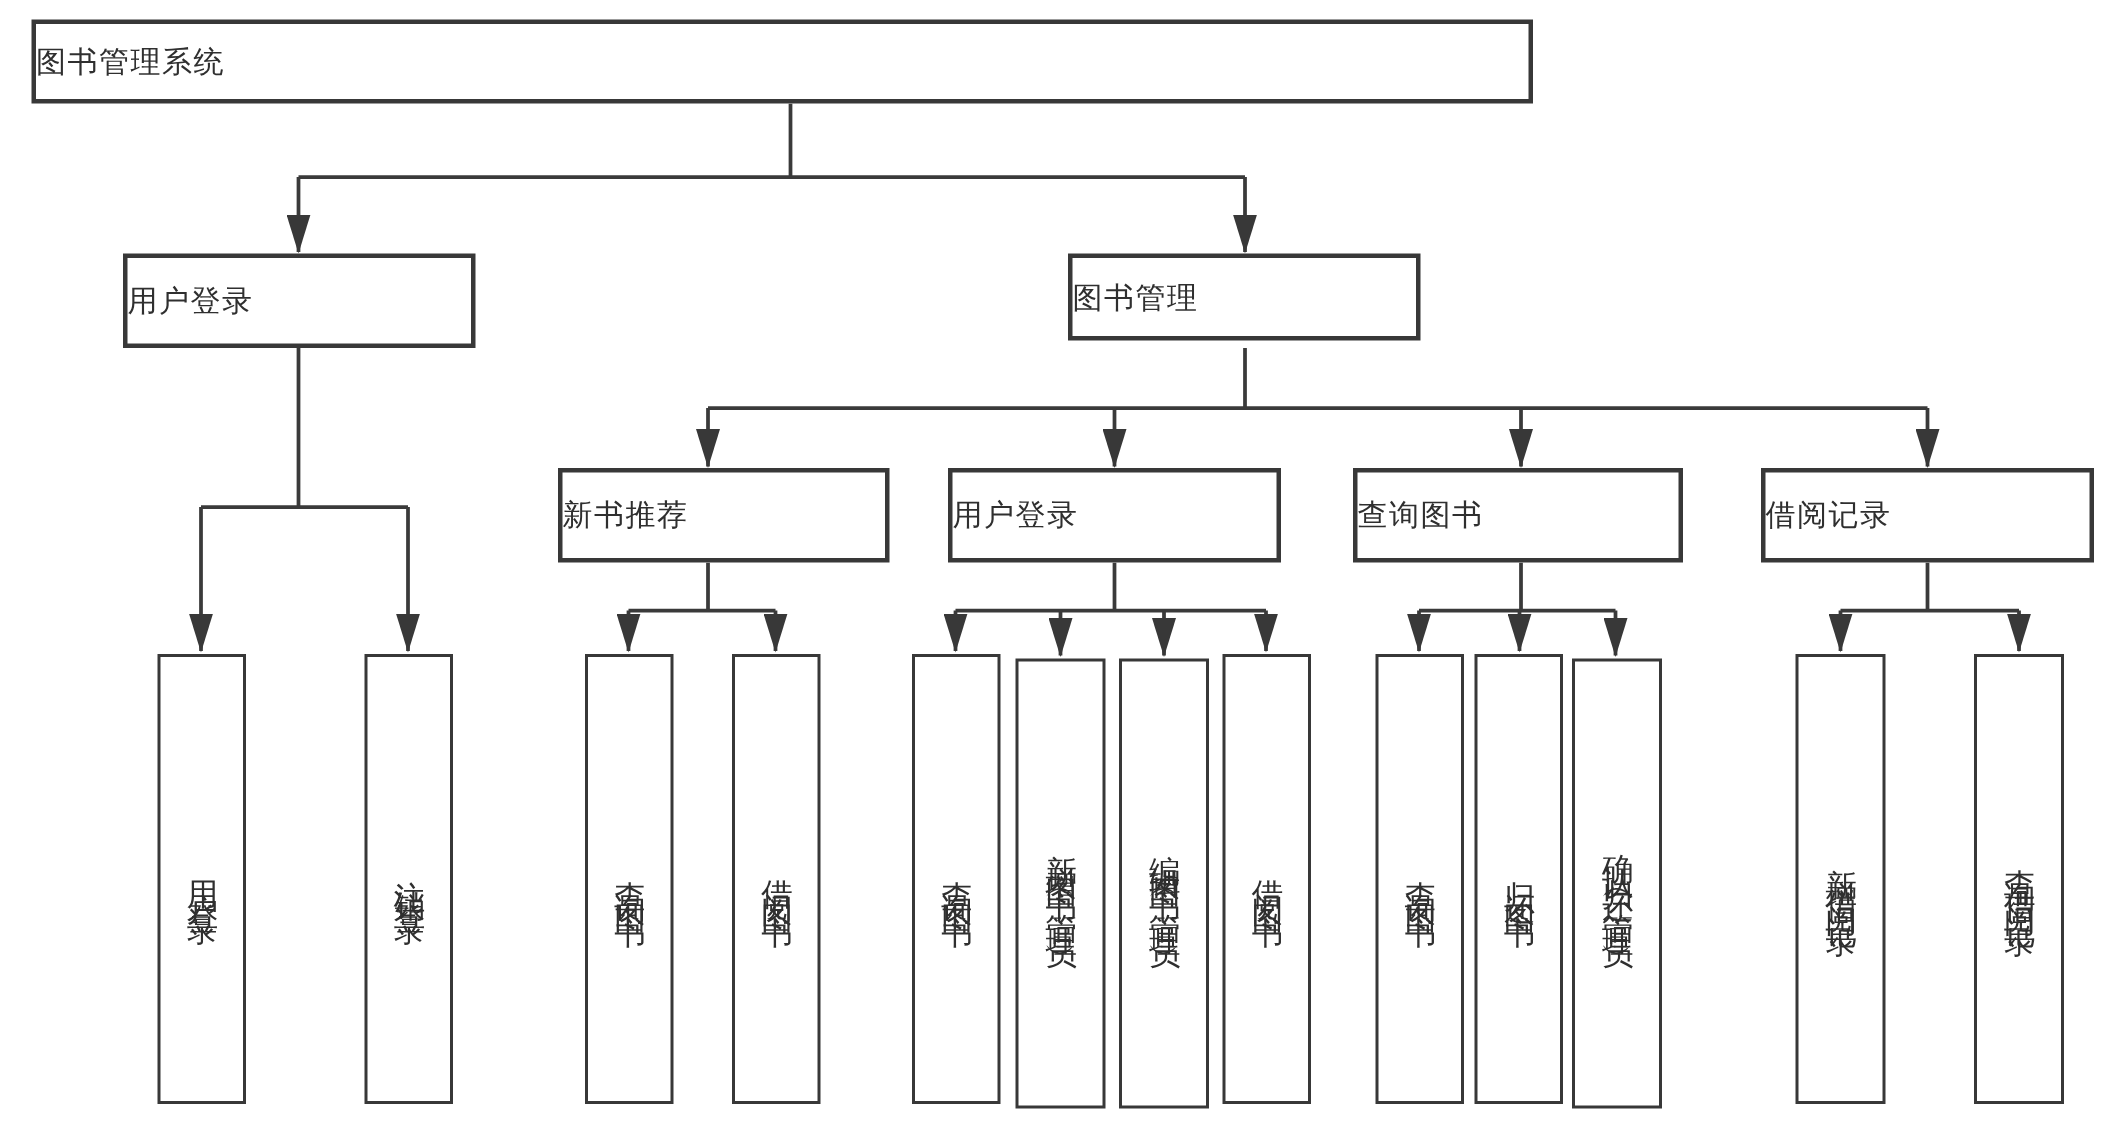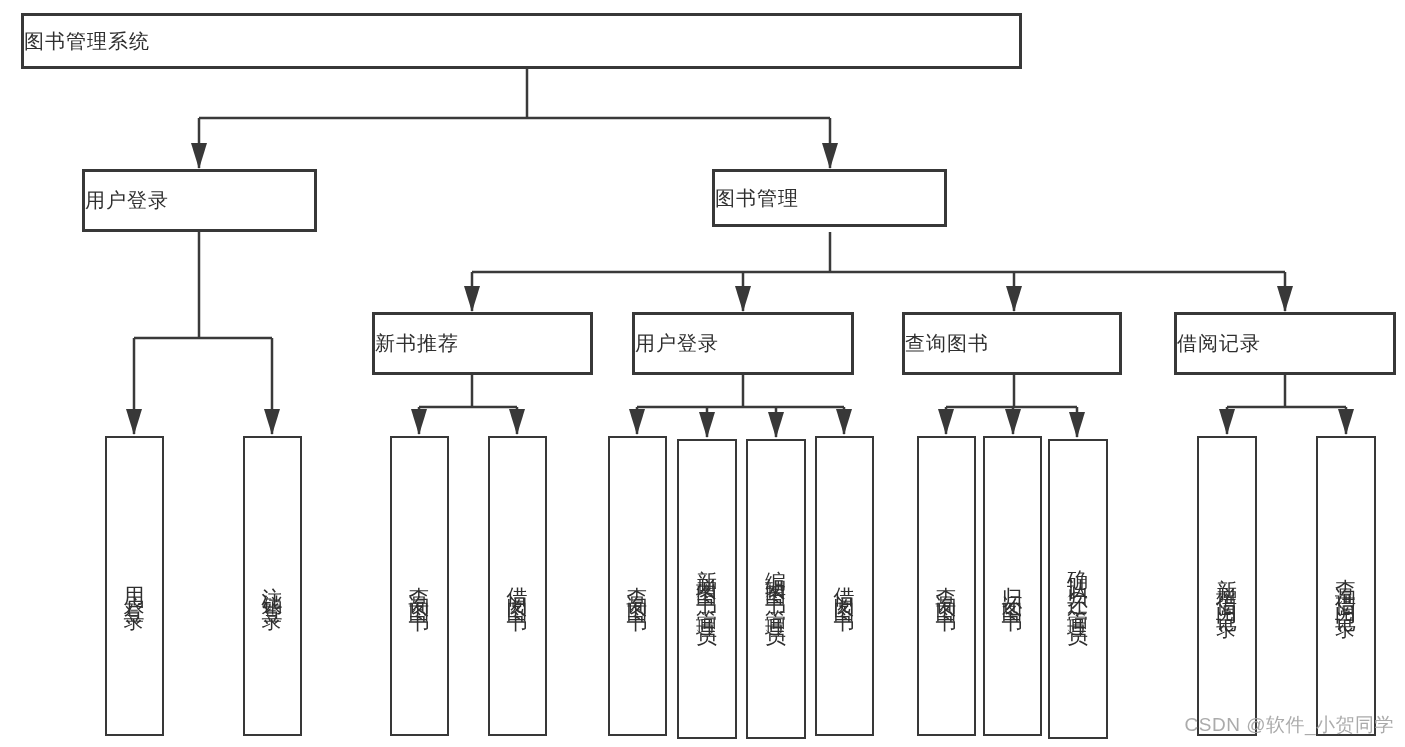--- a/index.html
+++ b/index.html
@@ -184,15 +184,14 @@
     <span class="vlbl">确认归还（管理员）</span>
   </div>
 
   <div class="vbox" style="left:1197px;top:436px;width:60px">
     <span class="vlbl">新增借阅记录</span>
   </div>
   <div class="vbox" style="left:1316px;top:436px;width:60px">
     <span class="vlbl">查询借阅记录</span>
   </div>
 
-  <div id="watermark">CSDN @软件_小贺同学</div>
 
 </div>
 
 </body></html>

